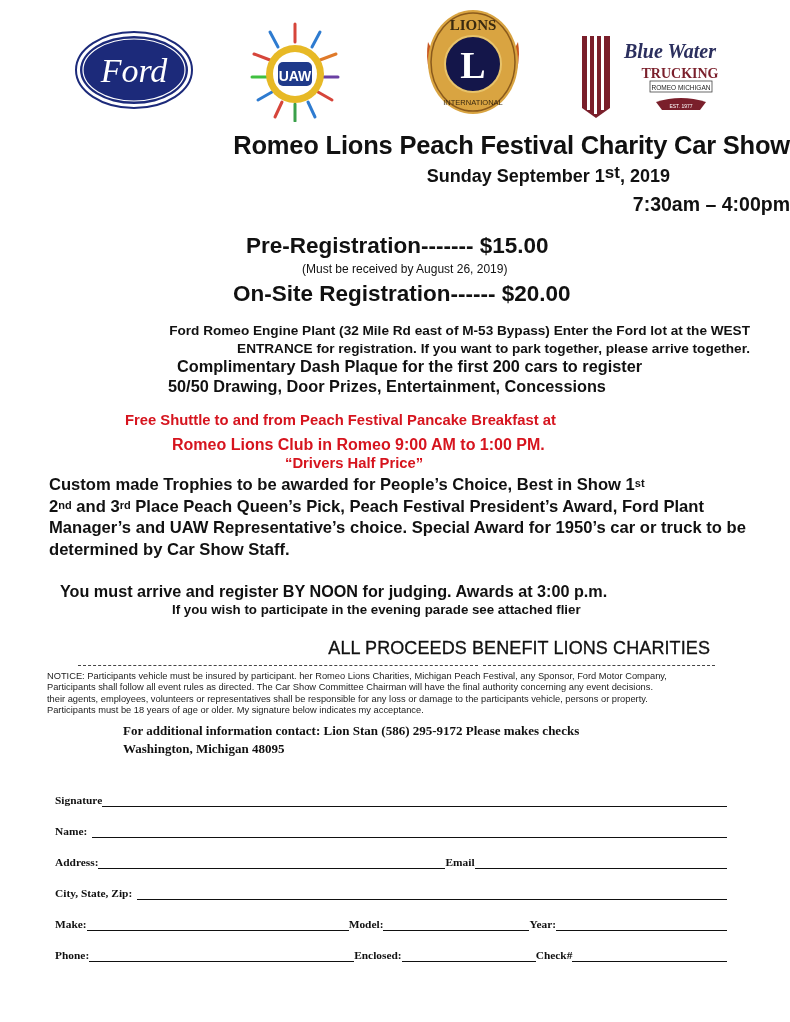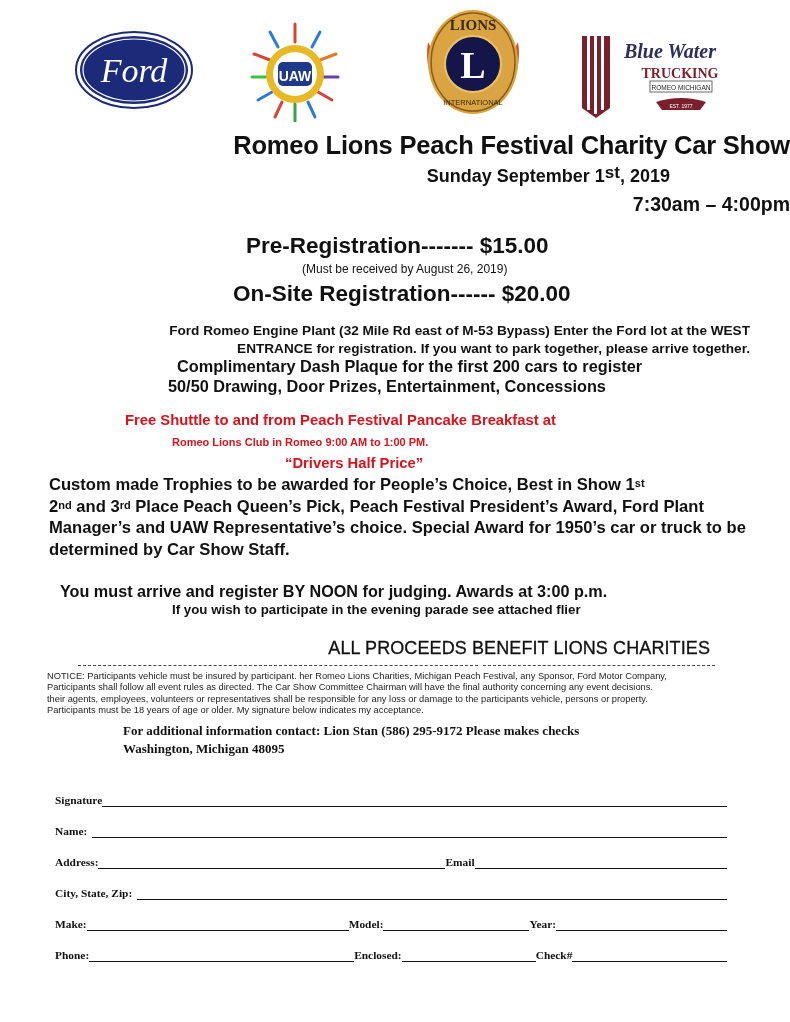--- a/index.html
+++ b/index.html
@@ -26,21 +26,21 @@
   #prereg { left: 246px; top: 233px; font-size: 22.5px; }
   #prereg-note { left: 302px; top: 262px; font-size: 12px; font-weight: normal; }
   #onsite { left: 233px; top: 281px; font-size: 22.5px; }
 
   #location { left: 40px; width: 710px; top: 322px; font-size: 13.6px; line-height: 18px; }
   #plaque { left: 177px; top: 357px; font-size: 16.3px; }
   #drawing { left: 168px; top: 377px; font-size: 16.3px; }
 
   .red { color: #d6141e; }
   #shuttle1 { left: 125px; top: 412px; font-size: 14.8px; }
-  #shuttle2 { left: 172px; top: 436px; font-size: 11px; }
+  #shuttle2 { left: 172px; top: 436px; font-size: 16px; }
   #shuttle3 { left: 285px; top: 455px; font-size: 14.8px; }
 
   #trophies { left: 49px; width: 700px; top: 474px; font-size: 16.6px; line-height: 21.5px; }
   #trophies sup { font-size: 11px; position: relative; top: -3px; vertical-align: baseline; line-height: 0; }
 
   #arrive { left: 60px; top: 582px; font-size: 16.2px; }
   #parade { left: 172px; top: 602px; font-size: 13.3px; }
 
   #proceeds { left: 0; width: 710px; top: 638px; font-size: 18px; letter-spacing: 0.1px; }
 

